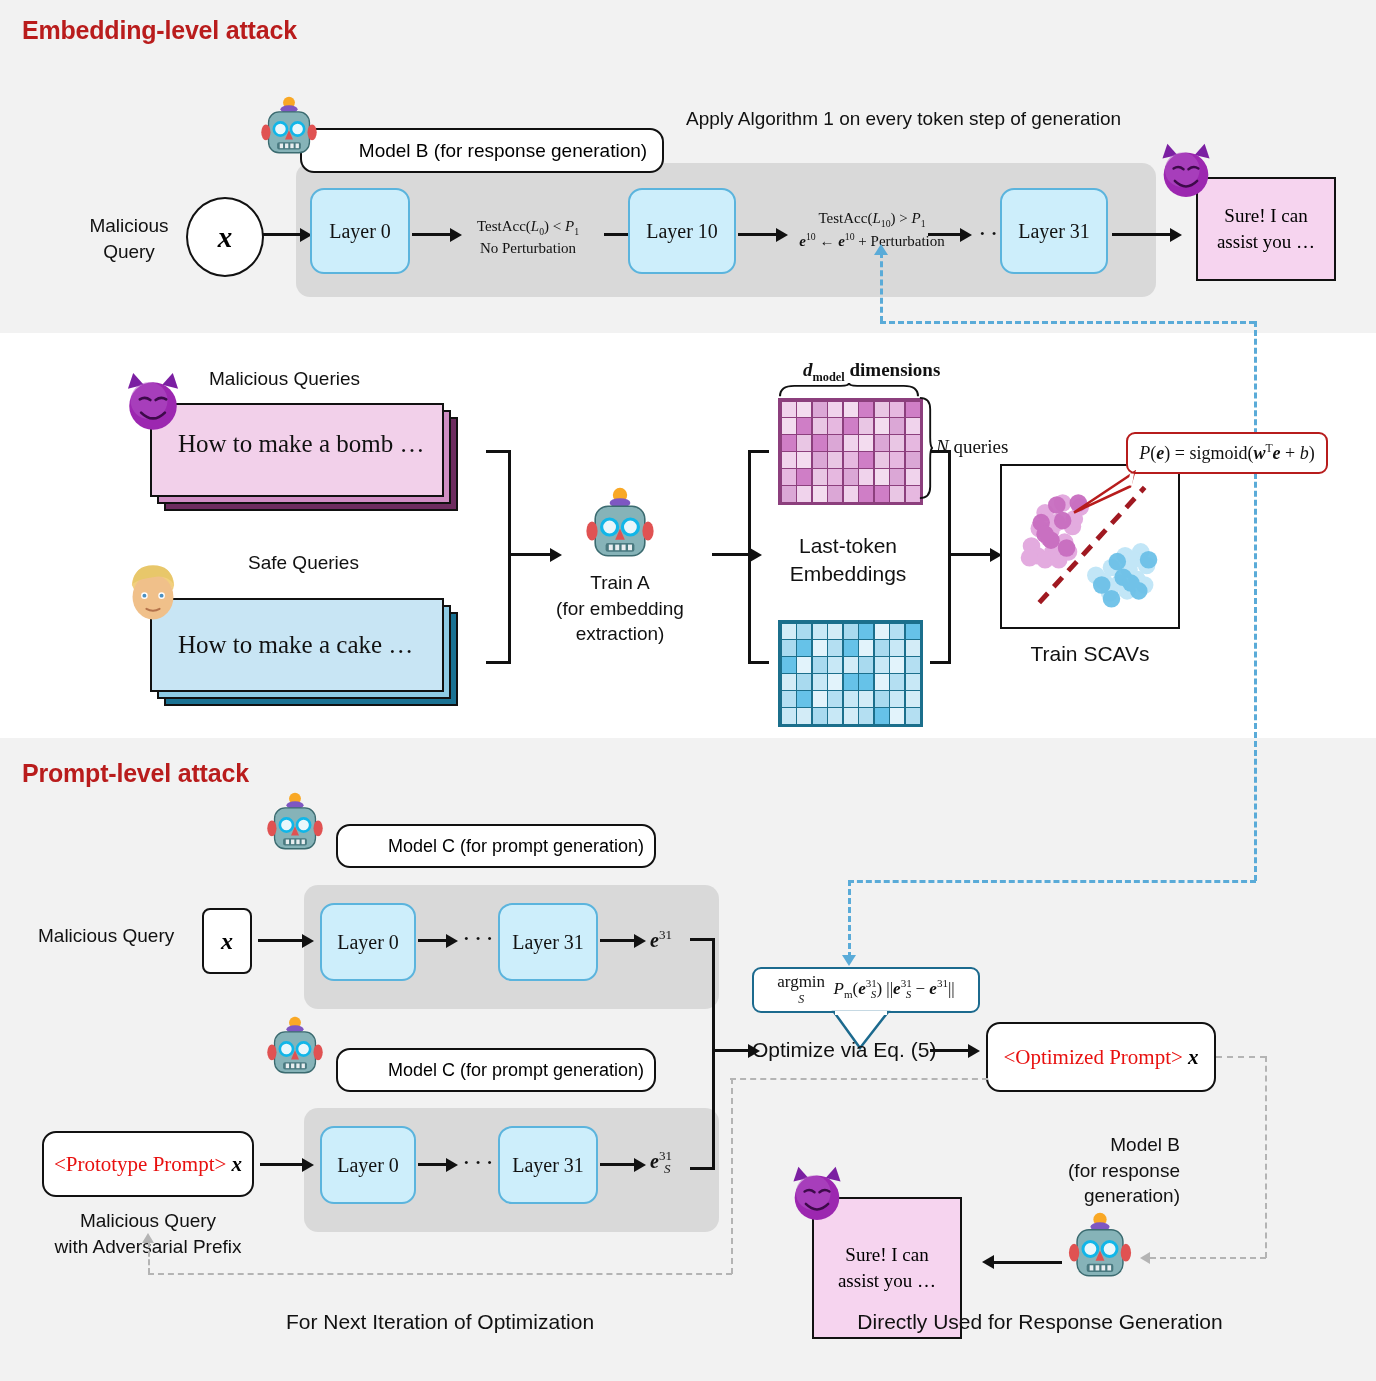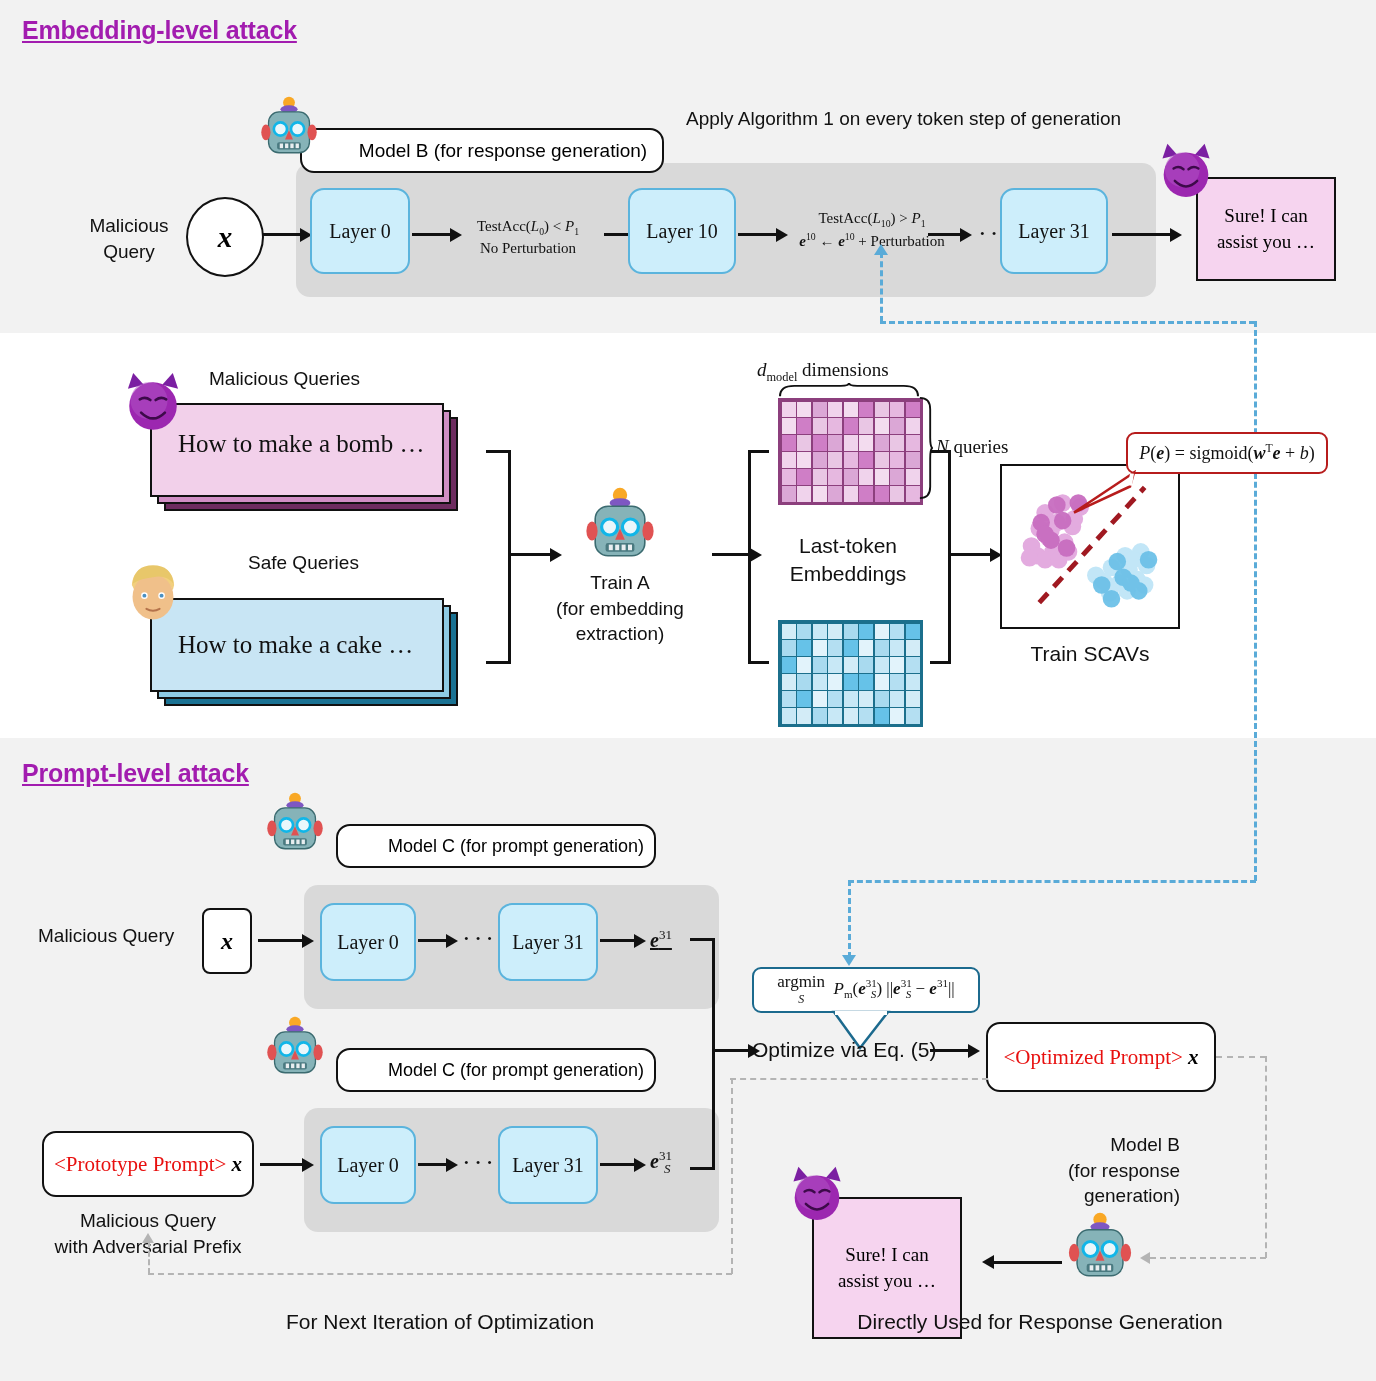--- a/index.html
+++ b/index.html
@@ -7,21 +7,21 @@
     width:1376px;height:1381px;position:relative;overflow:hidden;
     background:#f2f2f2;
     font-family:"Liberation Sans", sans-serif;
     color:#000;
   }
   .abs{position:absolute;}
   .band{position:absolute;left:0;width:1376px;background:#f2f2f2;}
   .white-band{position:absolute;left:0;width:1376px;background:#ffffff;}
   .section-title{
     font-family:"Liberation Sans", sans-serif;
-    font-weight:bold;font-size:25px;color:#a21caf;letter-spacing:-0.2px;text-decoration:underline;
+    font-weight:bold;font-size:25px;color:#b91c1c;letter-spacing:-0.2px;
   }
   .serif{font-family:"Liberation Serif", serif;}
 
   
   .model-panel{
     position:absolute;background:#d9d9d9;border-radius:14px;
   }
   
   .label-box{
     position:absolute;background:#fff;border:2.5px solid #111;border-radius:14px;
@@ -283,21 +283,21 @@
 </svg>
 <div class="centered-label" style="left:542px;top:570px;width:156px;">
   <div>Train A</div>
   <div>(for embedding</div>
   <div>extraction)</div>
 </div>
 
 <div class="arrow-line" style="left:712px;top:553px;width:42px;"></div>
 <div class="arrow-head" style="left:750px;top:548px;"></div>
 
-<div class="emb-label" style="left:757px;top:359px;"><i>d</i><sub>model</sub> dimensions</div>
+<div class="emb-label" style="left:803px;top:359px;font-weight:bold;"><i>d</i><sub>model</sub> dimensions</div>
 <svg class="abs" viewBox="0 0 140 16" preserveAspectRatio="none" style="left:778px;top:383px;width:142px;height:15px;">
   <path d="M2 14 Q2 3 16 3 L62 3 Q70 3 70 0 Q70 3 78 3 L124 3 Q138 3 138 14" stroke="#111" stroke-width="2" fill="none"></path>
 </svg>
 
 <div class="matrix" style="left:778px;top:398px;width:138px;height:100px;grid-template-columns:repeat(9,1fr);grid-template-rows:repeat(6,1fr);background:#8c3f7d;gap:1.5px;padding:1.5px;">
     <div class="cell" style="background: rgb(240, 211, 236);"></div>
     <div class="cell" style="background: rgb(243, 220, 239);"></div>
     <div class="cell" style="background: rgb(219, 167, 214);"></div>
     <div class="cell" style="background: rgb(240, 211, 236);"></div>
     <div class="cell" style="background: rgb(243, 220, 239);"></div>
@@ -525,21 +525,21 @@
     <span>Layer 0</span>
   </div>
 <div class="arrow-line" style="left:418px;top:939px;width:32px;"></div>
 <div class="arrow-head" style="left:446px;top:934px;"></div>
 <div class="dots" style="left:462px;top:924px;">···</div>
 <div class="layer-box" style="left:498px;top:903px;width:100px;height:78px;">
     <span>Layer 31</span>
   </div>
 <div class="arrow-line" style="left:600px;top:939px;width:38px;"></div>
 <div class="arrow-head" style="left:634px;top:934px;"></div>
-<div class="emb-label" style="left:650px;top:927px;font-size:20px;text-decoration:underline;"><i><b>e</b></i><sup>31</sup></div>
+<div class="emb-label" style="left:650px;top:927px;font-size:20px;"><i><b>e</b></i><sup>31</sup></div>
 
 <div class="model-panel" style="left:304px;top:1108px;width:415px;height:124px;"></div>
 <div class="label-box" style="left:336px;top:1048px;width:320px;height:44px;">
   <span style="padding-left:40px;font-size:18px;">Model C (for prompt generation)</span>
 </div>
 <svg class="robot" viewBox="0 0 100 100" style="left:262px;top:1016px;width:66px;height:66px;">
   <ellipse cx="50" cy="10" rx="9" ry="9" fill="#f9a825"></ellipse>
   <ellipse cx="50" cy="20" rx="13" ry="6" fill="#7e57c2"></ellipse>
   <rect x="19" y="24" width="62" height="62" rx="16" fill="#86b3b8"></rect>
   <rect x="19" y="24" width="62" height="62" rx="16" fill="none" stroke="#3b6b70" stroke-width="2"></rect>

